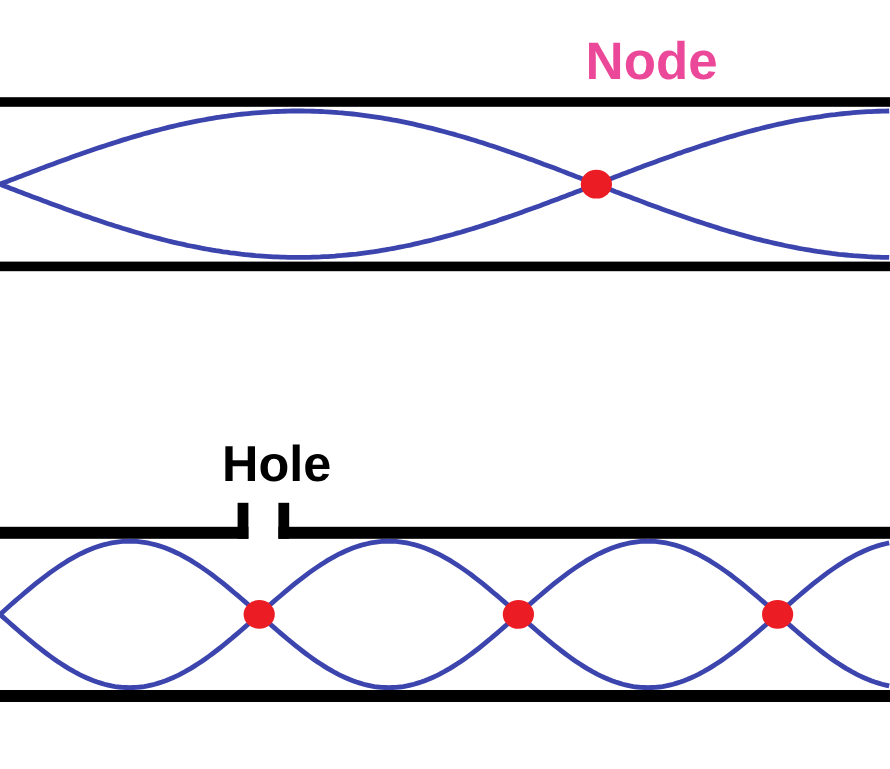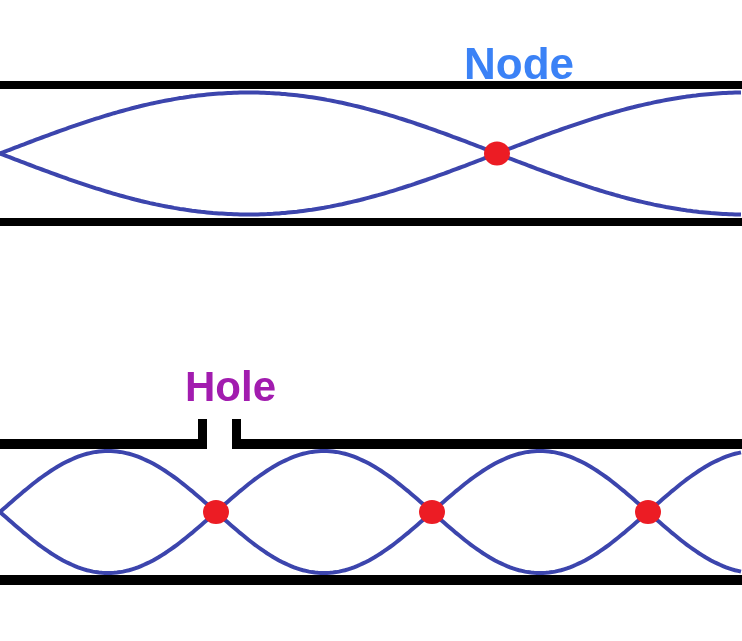--- a/index.html
+++ b/index.html
@@ -58,16 +58,16 @@
       <path fill="none" d="M0.0 512.0L3.0 509.3L6.0 506.7L9.0 504.0L12.0 501.4L15.0 498.8L18.0 496.2L21.0 493.7L24.0 491.1L27.0 488.7L30.0 486.2L33.0 483.8L36.0 481.5L39.0 479.2L42.0 477.0L45.0 474.9L48.0 472.8L51.0 470.8L54.0 468.9L57.0 467.0L60.0 465.3L63.0 463.6L66.0 462.0L69.0 460.6L72.0 459.2L75.0 457.9L78.0 456.7L81.0 455.6L84.0 454.7L87.0 453.8L90.0 453.1L93.0 452.4L96.0 451.9L99.0 451.5L102.0 451.2L105.0 451.1L108.0 451.0L111.0 451.1L114.0 451.2L117.0 451.5L120.0 451.9L123.0 452.4L126.0 453.1L129.0 453.8L132.0 454.7L135.0 455.6L138.0 456.7L141.0 457.9L144.0 459.2L147.0 460.6L150.0 462.0L153.0 463.6L156.0 465.3L159.0 467.0L162.0 468.9L165.0 470.8L168.0 472.8L171.0 474.9L174.0 477.0L177.0 479.2L180.0 481.5L183.0 483.8L186.0 486.2L189.0 488.7L192.0 491.1L195.0 493.7L198.0 496.2L201.0 498.8L204.0 501.4L207.0 504.0L210.0 506.7L213.0 509.3L216.0 512.0L219.0 514.7L222.0 517.3L225.0 520.0L228.0 522.6L231.0 525.2L234.0 527.8L237.0 530.3L240.0 532.9L243.0 535.3L246.0 537.8L249.0 540.2L252.0 542.5L255.0 544.8L258.0 547.0L261.0 549.1L264.0 551.2L267.0 553.2L270.0 555.1L273.0 557.0L276.0 558.7L279.0 560.4L282.0 562.0L285.0 563.4L288.0 564.8L291.0 566.1L294.0 567.3L297.0 568.4L300.0 569.3L303.0 570.2L306.0 570.9L309.0 571.6L312.0 572.1L315.0 572.5L318.0 572.8L321.0 572.9L324.0 573.0L327.0 572.9L330.0 572.8L333.0 572.5L336.0 572.1L339.0 571.6L342.0 570.9L345.0 570.2L348.0 569.3L351.0 568.4L354.0 567.3L357.0 566.1L360.0 564.8L363.0 563.4L366.0 562.0L369.0 560.4L372.0 558.7L375.0 557.0L378.0 555.1L381.0 553.2L384.0 551.2L387.0 549.1L390.0 547.0L393.0 544.8L396.0 542.5L399.0 540.2L402.0 537.8L405.0 535.3L408.0 532.9L411.0 530.3L414.0 527.8L417.0 525.2L420.0 522.6L423.0 520.0L426.0 517.3L429.0 514.7L432.0 512.0L435.0 509.3L438.0 506.7L441.0 504.0L444.0 501.4L447.0 498.8L450.0 496.2L453.0 493.7L456.0 491.1L459.0 488.7L462.0 486.2L465.0 483.8L468.0 481.5L471.0 479.2L474.0 477.0L477.0 474.9L480.0 472.8L483.0 470.8L486.0 468.9L489.0 467.0L492.0 465.3L495.0 463.6L498.0 462.0L501.0 460.6L504.0 459.2L507.0 457.9L510.0 456.7L513.0 455.6L516.0 454.7L519.0 453.8L522.0 453.1L525.0 452.4L528.0 451.9L531.0 451.5L534.0 451.2L537.0 451.1L540.0 451.0L543.0 451.1L546.0 451.2L549.0 451.5L552.0 451.9L555.0 452.4L558.0 453.1L561.0 453.8L564.0 454.7L567.0 455.6L570.0 456.7L573.0 457.9L576.0 459.2L579.0 460.6L582.0 462.0L585.0 463.6L588.0 465.3L591.0 467.0L594.0 468.9L597.0 470.8L600.0 472.8L603.0 474.9L606.0 477.0L609.0 479.2L612.0 481.5L615.0 483.8L618.0 486.2L621.0 488.7L624.0 491.1L627.0 493.7L630.0 496.2L633.0 498.8L636.0 501.4L639.0 504.0L642.0 506.7L645.0 509.3L648.0 512.0L651.0 514.7L654.0 517.3L657.0 520.0L660.0 522.6L663.0 525.2L666.0 527.8L669.0 530.3L672.0 532.9L675.0 535.3L678.0 537.8L681.0 540.2L684.0 542.5L687.0 544.8L690.0 547.0L693.0 549.1L696.0 551.2L699.0 553.2L702.0 555.1L705.0 557.0L708.0 558.7L711.0 560.4L714.0 562.0L717.0 563.4L720.0 564.8L723.0 566.1L726.0 567.3L729.0 568.4L732.0 569.3L735.0 570.2L738.0 570.9L741.0 571.6" stroke="#3c45ad" stroke-width="4"></path>
       <path fill="none" d="M0.0 512.0L3.0 514.7L6.0 517.3L9.0 520.0L12.0 522.6L15.0 525.2L18.0 527.8L21.0 530.3L24.0 532.9L27.0 535.3L30.0 537.8L33.0 540.2L36.0 542.5L39.0 544.8L42.0 547.0L45.0 549.1L48.0 551.2L51.0 553.2L54.0 555.1L57.0 557.0L60.0 558.7L63.0 560.4L66.0 562.0L69.0 563.4L72.0 564.8L75.0 566.1L78.0 567.3L81.0 568.4L84.0 569.3L87.0 570.2L90.0 570.9L93.0 571.6L96.0 572.1L99.0 572.5L102.0 572.8L105.0 572.9L108.0 573.0L111.0 572.9L114.0 572.8L117.0 572.5L120.0 572.1L123.0 571.6L126.0 570.9L129.0 570.2L132.0 569.3L135.0 568.4L138.0 567.3L141.0 566.1L144.0 564.8L147.0 563.4L150.0 562.0L153.0 560.4L156.0 558.7L159.0 557.0L162.0 555.1L165.0 553.2L168.0 551.2L171.0 549.1L174.0 547.0L177.0 544.8L180.0 542.5L183.0 540.2L186.0 537.8L189.0 535.3L192.0 532.9L195.0 530.3L198.0 527.8L201.0 525.2L204.0 522.6L207.0 520.0L210.0 517.3L213.0 514.7L216.0 512.0L219.0 509.3L222.0 506.7L225.0 504.0L228.0 501.4L231.0 498.8L234.0 496.2L237.0 493.7L240.0 491.1L243.0 488.7L246.0 486.2L249.0 483.8L252.0 481.5L255.0 479.2L258.0 477.0L261.0 474.9L264.0 472.8L267.0 470.8L270.0 468.9L273.0 467.0L276.0 465.3L279.0 463.6L282.0 462.0L285.0 460.6L288.0 459.2L291.0 457.9L294.0 456.7L297.0 455.6L300.0 454.7L303.0 453.8L306.0 453.1L309.0 452.4L312.0 451.9L315.0 451.5L318.0 451.2L321.0 451.1L324.0 451.0L327.0 451.1L330.0 451.2L333.0 451.5L336.0 451.9L339.0 452.4L342.0 453.1L345.0 453.8L348.0 454.7L351.0 455.6L354.0 456.7L357.0 457.9L360.0 459.2L363.0 460.6L366.0 462.0L369.0 463.6L372.0 465.3L375.0 467.0L378.0 468.9L381.0 470.8L384.0 472.8L387.0 474.9L390.0 477.0L393.0 479.2L396.0 481.5L399.0 483.8L402.0 486.2L405.0 488.7L408.0 491.1L411.0 493.7L414.0 496.2L417.0 498.8L420.0 501.4L423.0 504.0L426.0 506.7L429.0 509.3L432.0 512.0L435.0 514.7L438.0 517.3L441.0 520.0L444.0 522.6L447.0 525.2L450.0 527.8L453.0 530.3L456.0 532.9L459.0 535.3L462.0 537.8L465.0 540.2L468.0 542.5L471.0 544.8L474.0 547.0L477.0 549.1L480.0 551.2L483.0 553.2L486.0 555.1L489.0 557.0L492.0 558.7L495.0 560.4L498.0 562.0L501.0 563.4L504.0 564.8L507.0 566.1L510.0 567.3L513.0 568.4L516.0 569.3L519.0 570.2L522.0 570.9L525.0 571.6L528.0 572.1L531.0 572.5L534.0 572.8L537.0 572.9L540.0 573.0L543.0 572.9L546.0 572.8L549.0 572.5L552.0 572.1L555.0 571.6L558.0 570.9L561.0 570.2L564.0 569.3L567.0 568.4L570.0 567.3L573.0 566.1L576.0 564.8L579.0 563.4L582.0 562.0L585.0 560.4L588.0 558.7L591.0 557.0L594.0 555.1L597.0 553.2L600.0 551.2L603.0 549.1L606.0 547.0L609.0 544.8L612.0 542.5L615.0 540.2L618.0 537.8L621.0 535.3L624.0 532.9L627.0 530.3L630.0 527.8L633.0 525.2L636.0 522.6L639.0 520.0L642.0 517.3L645.0 514.7L648.0 512.0L651.0 509.3L654.0 506.7L657.0 504.0L660.0 501.4L663.0 498.8L666.0 496.2L669.0 493.7L672.0 491.1L675.0 488.7L678.0 486.2L681.0 483.8L684.0 481.5L687.0 479.2L690.0 477.0L693.0 474.9L696.0 472.8L699.0 470.8L702.0 468.9L705.0 467.0L708.0 465.3L711.0 463.6L714.0 462.0L717.0 460.6L720.0 459.2L723.0 457.9L726.0 456.7L729.0 455.6L732.0 454.7L735.0 453.8L738.0 453.1L741.0 452.4" stroke="#3c45ad" stroke-width="4"></path>
       <g>
           <ellipse cx="216" cy="512" rx="13" ry="12" fill="#ec1c24"></ellipse>
           <ellipse cx="432" cy="512" rx="13" ry="12" fill="#ec1c24"></ellipse>
           <ellipse cx="648" cy="512" rx="13" ry="12" fill="#ec1c24"></ellipse>
         </g>
     </g>
   </svg>
 
-  <div class="diagram-label" style="left: 464px; top: 30px; font-size: 44px; color: #3b82f6; margin-top: 12px;">Node</div>
-  <div class="diagram-label" style="left: 185px; top: 366px; font-size: 42px; color: #a21caf;">Hole</div>
+  <div class="diagram-label" style="left: 488px; top: 30px; font-size: 44px; color: #ec4899;">Node</div>
+  <div class="diagram-label" style="left: 185px; top: 366px; font-size: 42px; color: #000000;">Hole</div>
 
 </div>
 
 </body></html>

